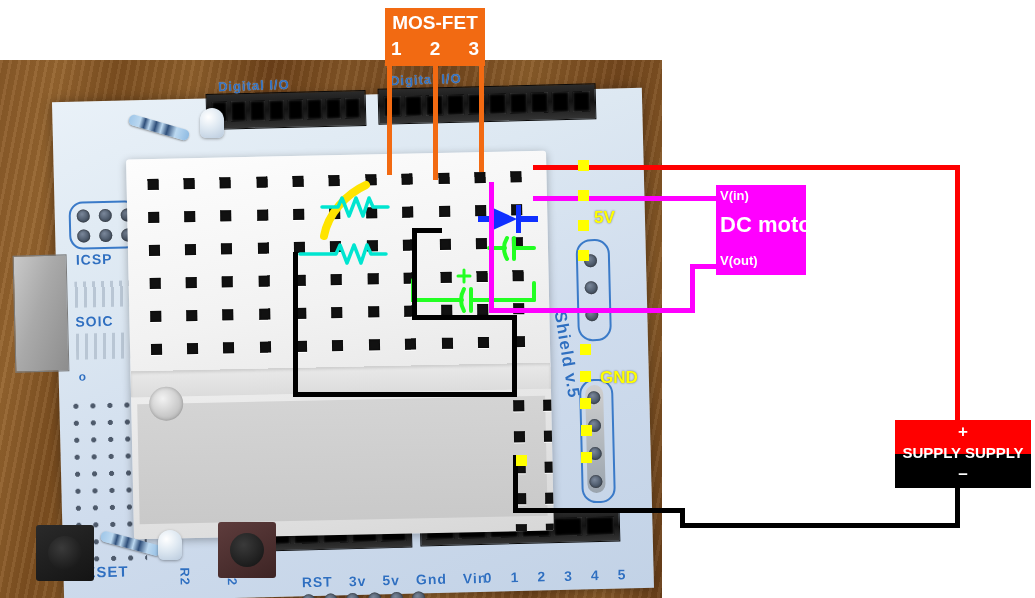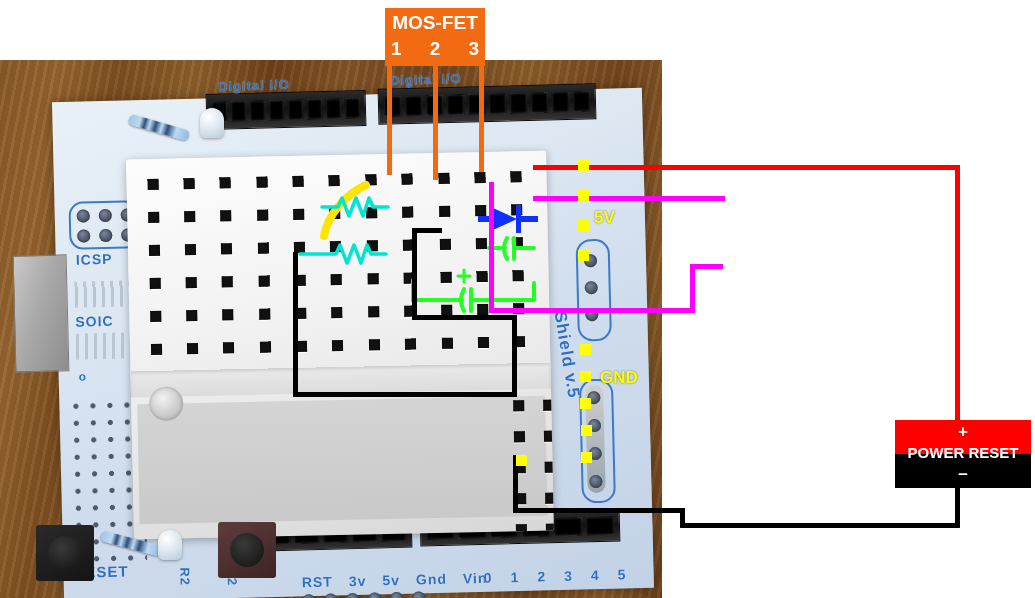--- a/index.html
+++ b/index.html
@@ -605,22 +605,27 @@
 
   <div class="mosfet-box">
     <div class="mosfet-title">MOS-FET</div>
     <div class="mosfet-nums">
       <span>1</span>
       <span>2</span>
       <span>3</span>
     </div>
   </div>
 
+  <div class="motor-box">
+    <div class="motor-vin">V(in)</div>
+    <div class="motor-title">DC motor</div>
+    <div class="motor-vout">V(out)</div>
+  </div>
 
   <div class="psu">
     <div class="psu-top"></div>
     <div class="psu-bot"></div>
     <div class="psu-plus">+</div>
-    <div class="psu-label">POWER RESET</div>
+    <div class="psu-label">SUPPLY SUPPLY</div>
     <div class="psu-minus">–</div>
   </div>
 
 </div>
 
 </body></html>

